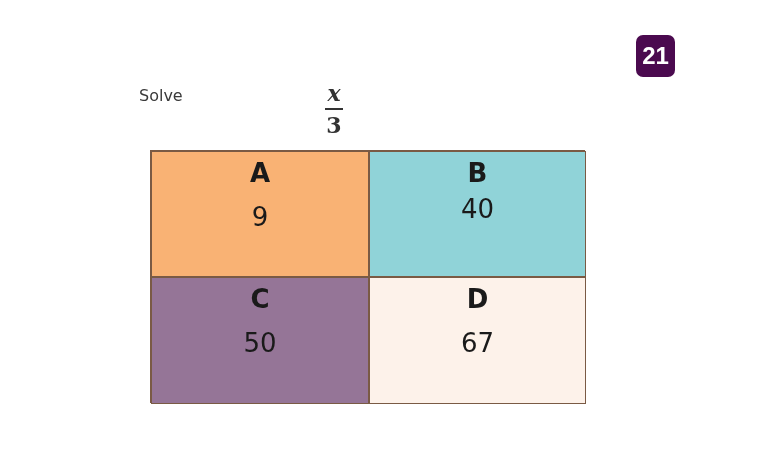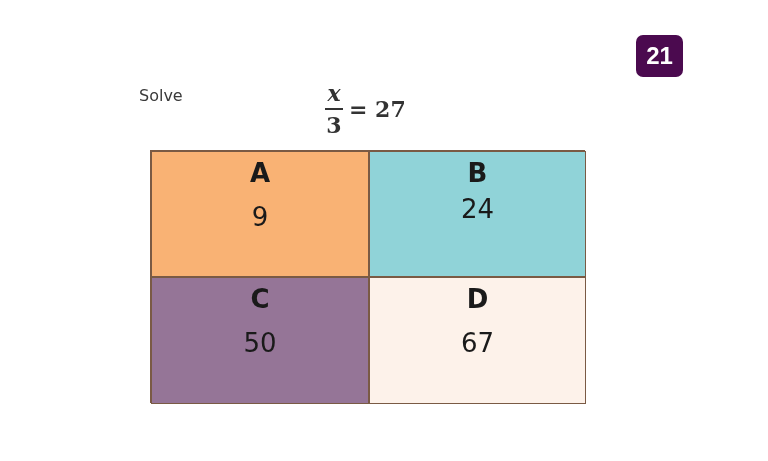--- a/index.html
+++ b/index.html
@@ -1,18 +1,18 @@
 <!DOCTYPE html>
 <html><head>
 <meta charset="utf-8">
 <style>
   html,body{margin:0;padding:0;}
   body{width:768px;height:461px;background:#ffffff;position:relative;overflow:hidden;font-family:"DejaVu Sans",sans-serif;}
   .solve{position:absolute;left:139px;top:50px;font-size:16px;color:#3a3a3a;margin-top:36px;}
-  .badge{position:absolute;left:636px;top:35px;width:47px;height:42px;background:#4b0a4f;border-radius:7px;color:#fff;font-weight:bold;font-size:24px;display:flex;align-items:center;justify-content:center;font-family:"Liberation Sans",sans-serif;}
+  .badge{position:absolute;left:636px;top:35px;width:39px;height:42px;background:#4b0a4f;border-radius:7px;color:#fff;font-weight:bold;font-size:24px;display:flex;align-items:center;justify-content:center;font-family:"Liberation Sans",sans-serif;}
   .eq{position:absolute;left:325px;top:80px;display:flex;align-items:center;font-family:"DejaVu Serif",serif;font-weight:bold;color:#333;}
   .frac{display:flex;flex-direction:column;align-items:center;font-size:22px;line-height:26px;}
   .frac .num{font-style:italic;}
   .frac .bar{width:18px;height:2px;background:#333;margin:2px 0;}
   .rhs{font-size:22px;margin-left:6px;}
   .grid{position:absolute;left:150px;top:150px;width:435px;height:253px;display:grid;grid-template-columns:218px 217px;grid-template-rows:126px 127px;border:1.5px solid #7a5a44;box-sizing:border-box;}
   .cell{border:1px solid #7a5a44;display:flex;flex-direction:column;align-items:center;color:#1a1a1a;}
   .cell .letter{font-weight:bold;font-size:26px;margin-top:6px;}
   .cell .val{font-size:26px;margin-top:14px;}
 </style>
@@ -21,31 +21,30 @@
 
 <div class="solve">Solve</div>
 <div class="badge">21</div>
 
 <div class="eq">
   <div class="frac">
     <span class="num">x</span>
     <span class="bar"></span>
     <span>3</span>
   </div>
-  <span class="rhs">= 27</span>
 </div>
 
 <div class="grid">
   <div class="cell" style="background:#f9b274">
     <span class="letter">A</span>
     <span class="val">9</span>
   </div>
   <div class="cell" style="background:#90d3d8">
     <span class="letter">B</span>
-    <span class="val" style="margin-top:6px">24</span>
+    <span class="val" style="margin-top:6px">40</span>
   </div>
   <div class="cell" style="background:#957597">
     <span class="letter">C</span>
     <span class="val">50</span>
   </div>
   <div class="cell" style="background:#fdf2ea">
     <span class="letter">D</span>
     <span class="val">67</span>
   </div>
 </div>

